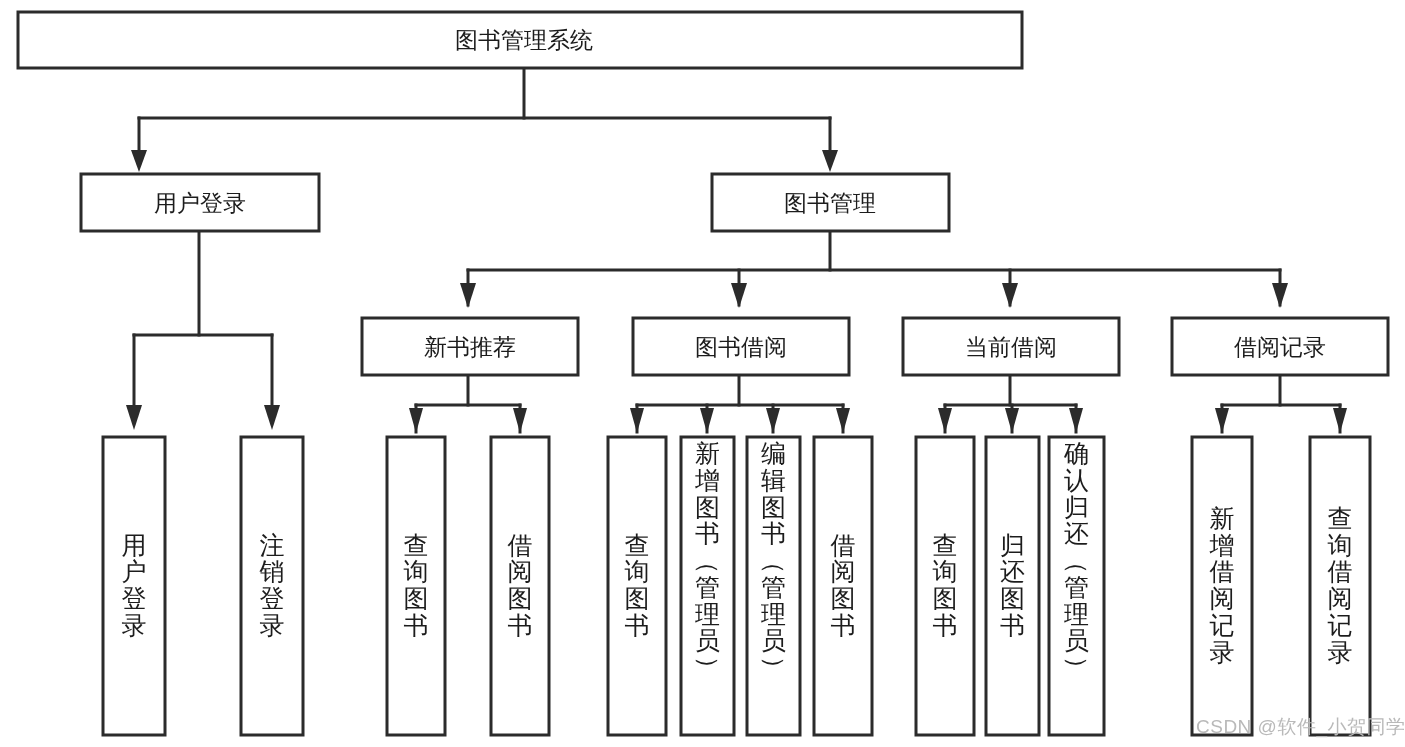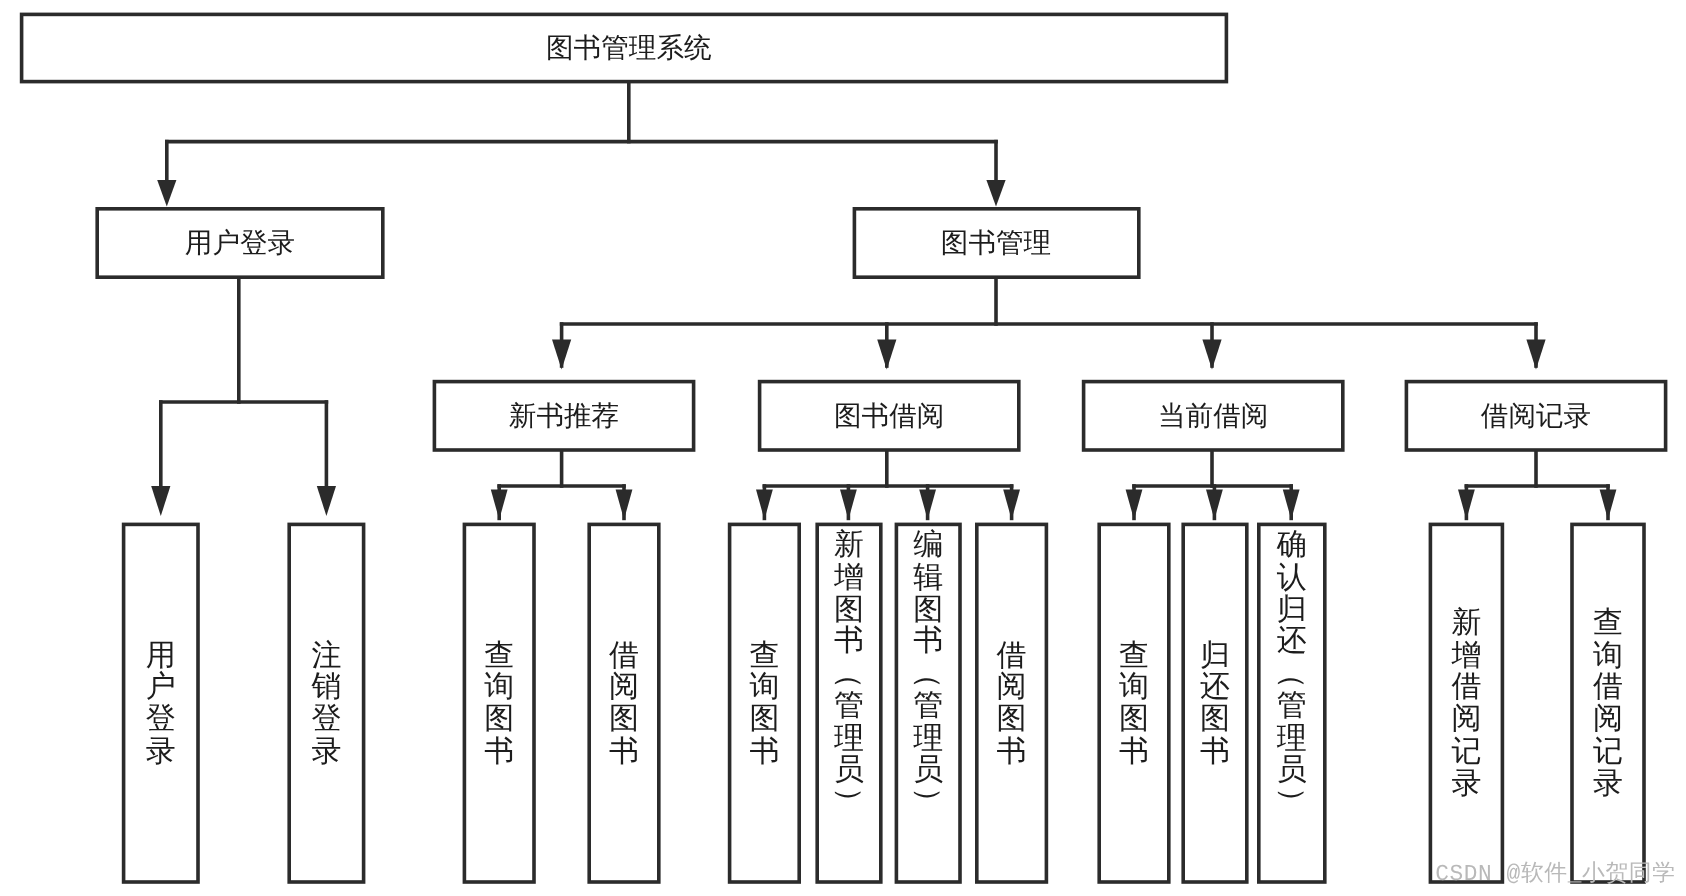--- a/index.html
+++ b/index.html
@@ -68,21 +68,21 @@
   }
   .leaf-label span {
     display: block;
   }
   .leaf-label .rot {
     display: block;
     transform: rotate(90deg);
   }
   .watermark {
     position: absolute;
-    font-family: Liberation Mono, monospace;
+    font-family: Liberation Sans, sans-serif;
     font-size: 19px;
     color: #b9b9b9;
     white-space: nowrap;
     letter-spacing: 0.5px;
   }
 </style>
 </head>
 <body>
 
 <div id="diagram-root">

